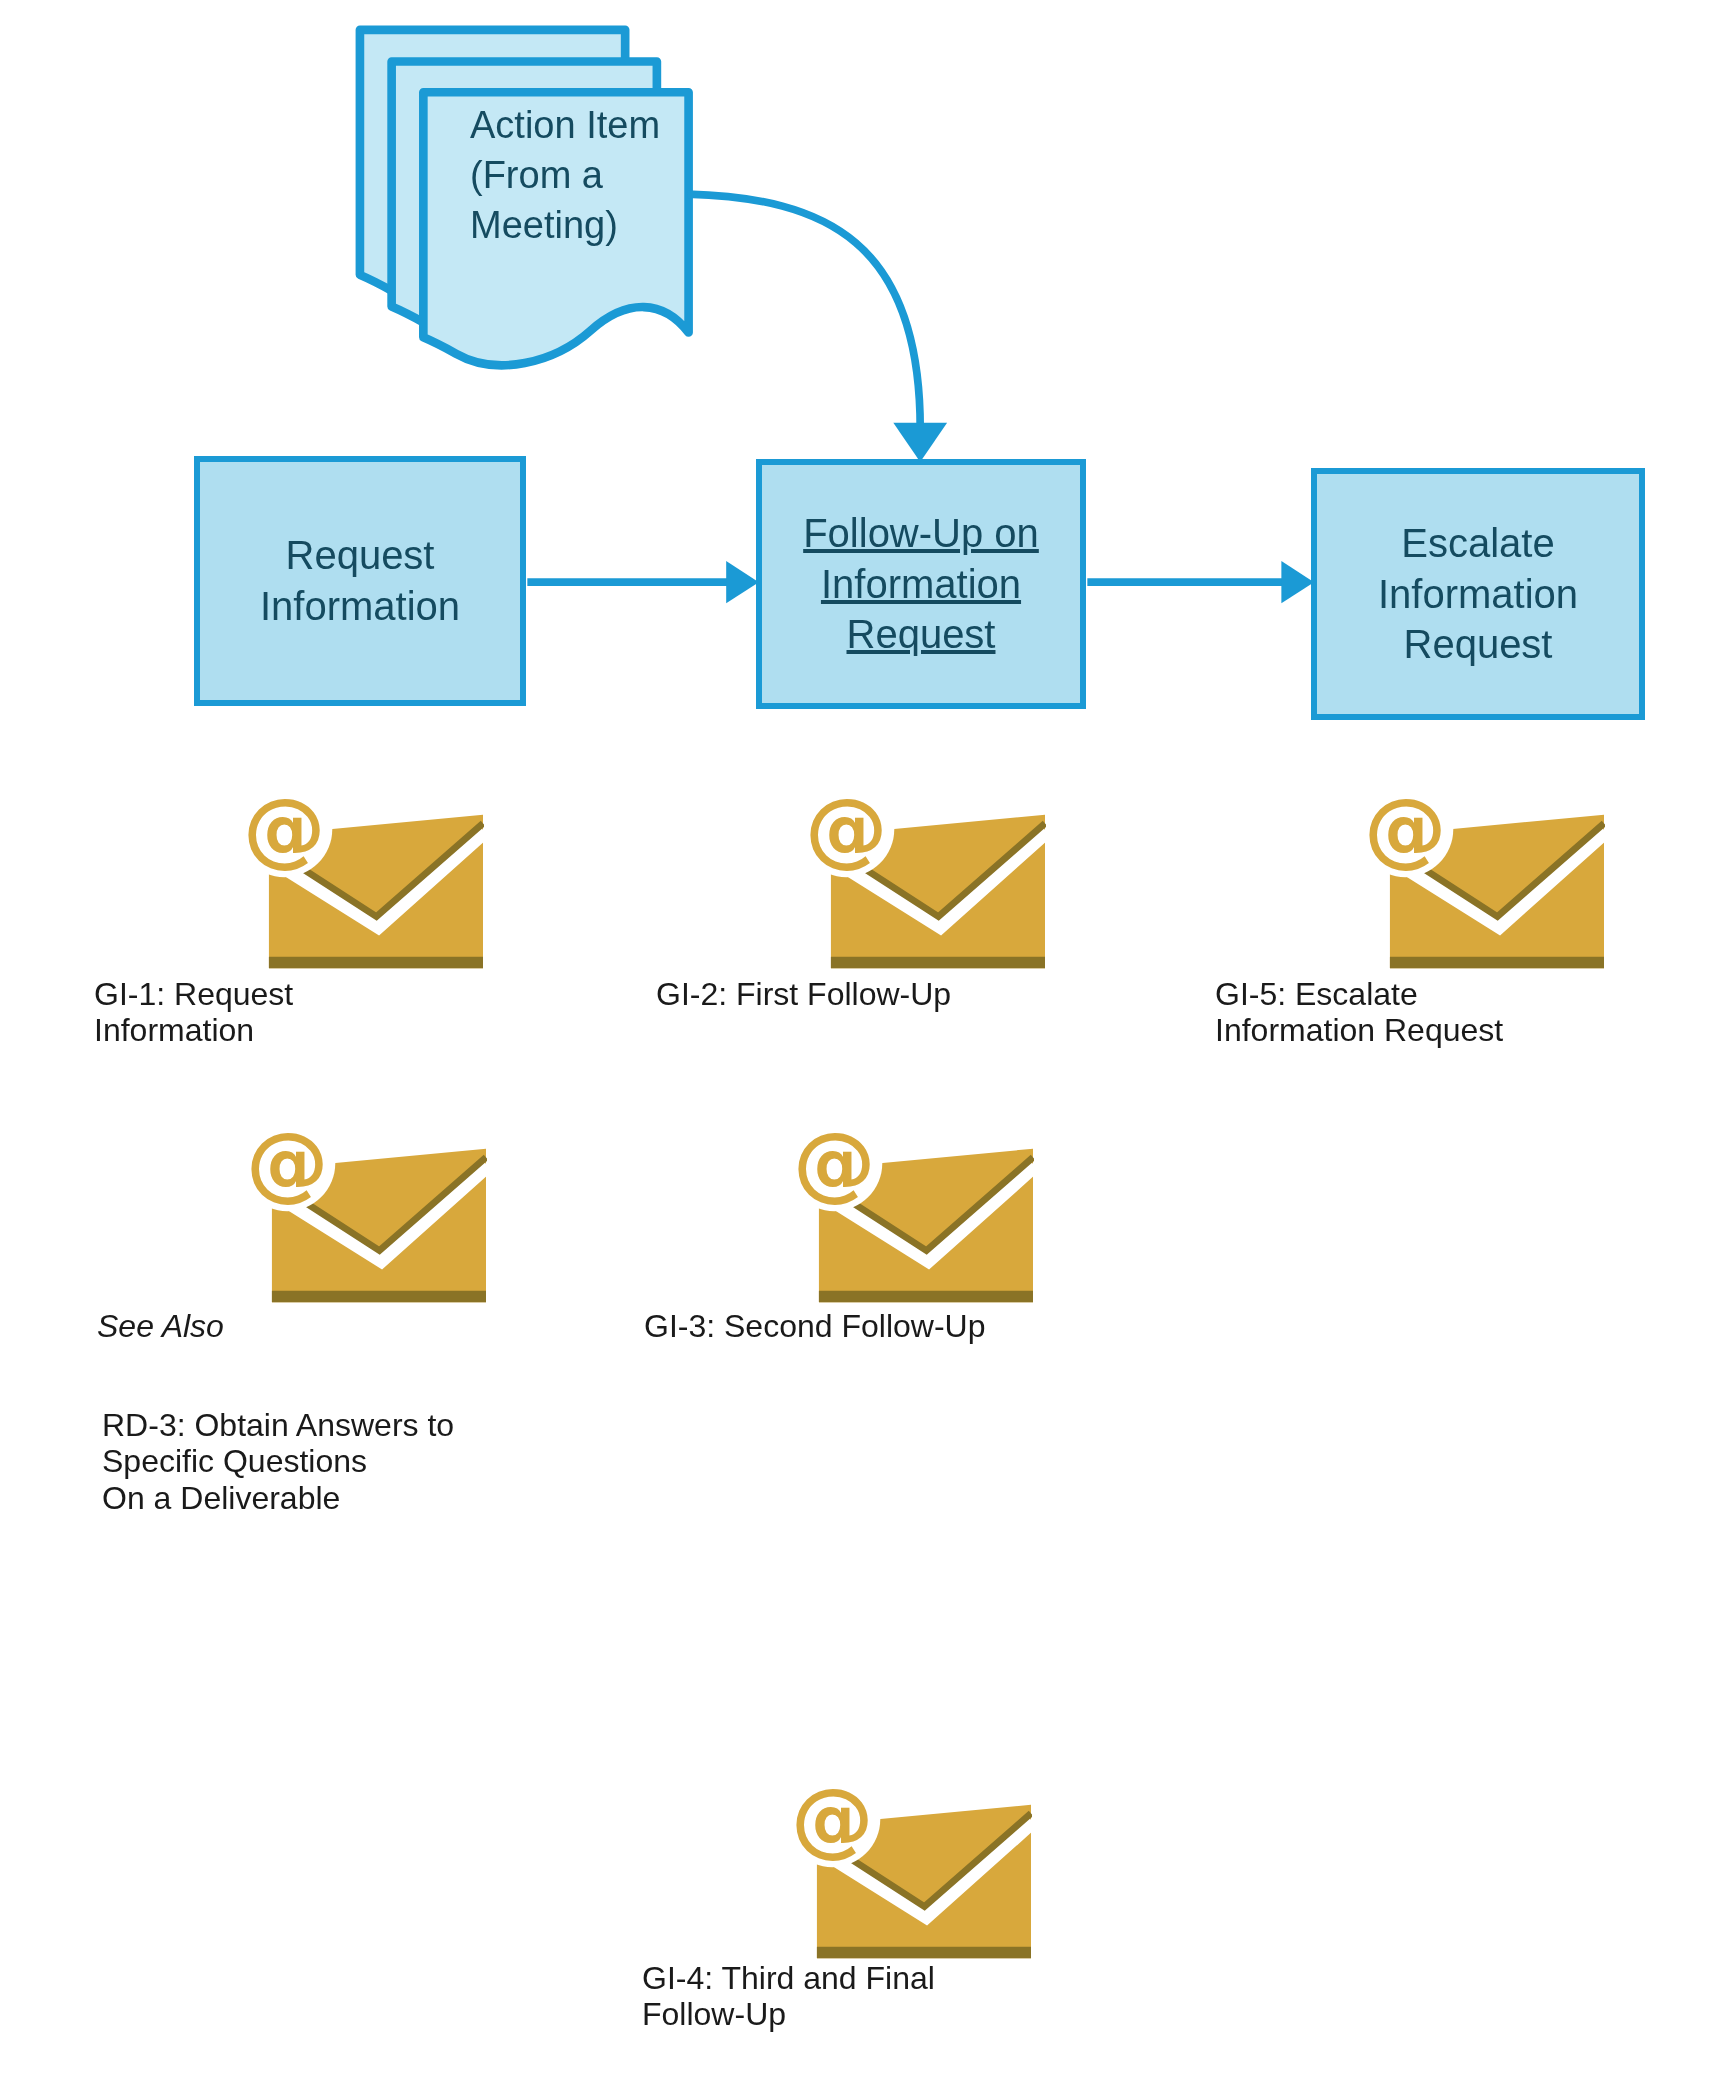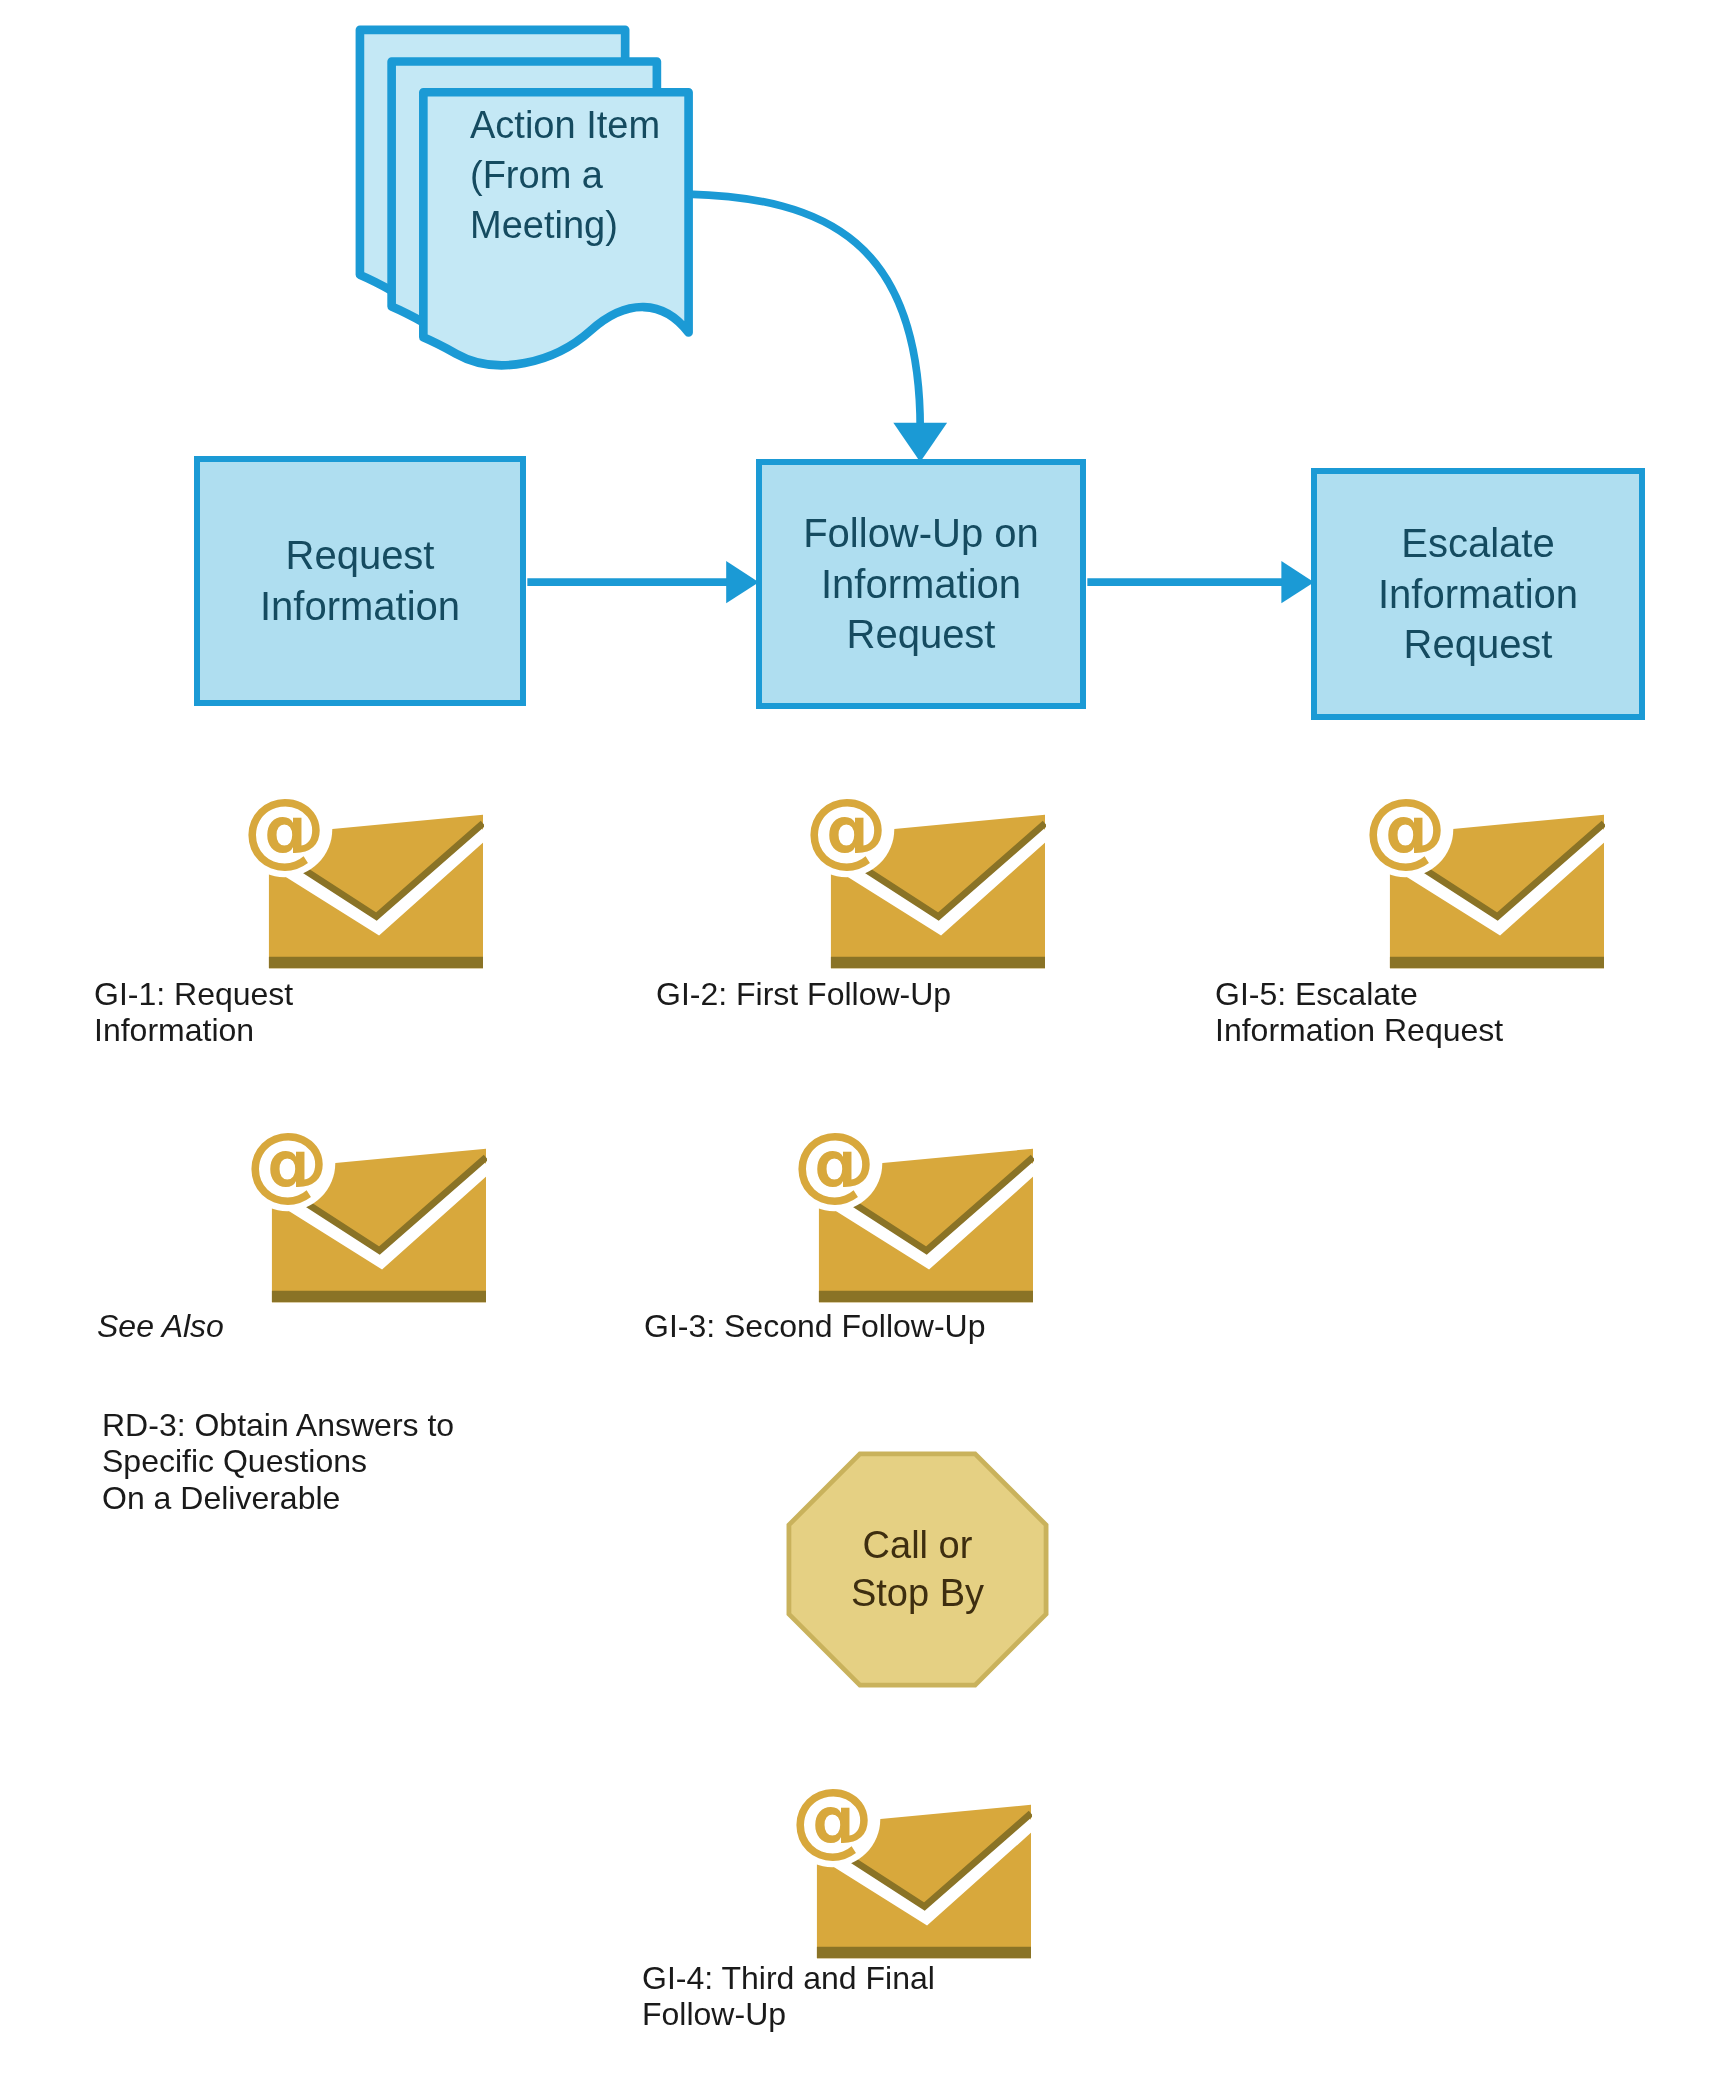--- a/index.html
+++ b/index.html
@@ -73,21 +73,21 @@
     </svg>
     <div class="doc-label" style="left:89px; top:75px; width:231px;">Action Item
 (From a
 Meeting)</div>
   </div>
 
   <div class="process-node" style="left:194px; top:456px; width:332px; height:250px;">
     <span>Request
 Information</span>
   </div>
-  <div class="process-node" style="left:756px; top:459px; width:330px; height:250px;">
+  <div class="process-node" style="left:756px; top:459px; width:330px; height:250px;text-decoration:underline;">
     <span>Follow-Up on
 Information
 Request</span>
   </div>
   <div class="process-node" style="left:1311px; top:468px; width:334px; height:252px;">
     <span>Escalate
 Information
 Request</span>
   </div>
 
@@ -124,27 +124,20 @@
 Specific Questions
 On a Deliverable</div>
 
   <div class="email-node" style="left:792px; top:1119px;">
     <svg width="242" height="192" viewBox="0 0 252 200">
         <use href="#sym-email"></use>
       </svg>
   </div>
   <div class="icon-label" style="left:644px; top:1308px;">GI-3: Second Follow-Up</div>
 
-  <div class="stop-node" style="left:786px; top:1451px;">
-    <svg width="263" height="237" viewBox="0 0 274 247">
-      <polygon points="77,3 197,3 271,77 271,170 197,244 77,244 3,170 3,77" fill="#E5D083" stroke="#C9B25C" stroke-width="5" stroke-linejoin="miter"></polygon>
-    </svg>
-    <div class="stop-label">Call or
-Stop By</div>
-  </div>
 
   <div class="email-node" style="left:790px; top:1775px;">
     <svg width="242" height="192" viewBox="0 0 252 200">
         <use href="#sym-email"></use>
       </svg>
   </div>
   <div class="icon-label" style="left:642px; top:1960px;">GI-4: Third and Final
 Follow-Up</div>
 
 </div>

